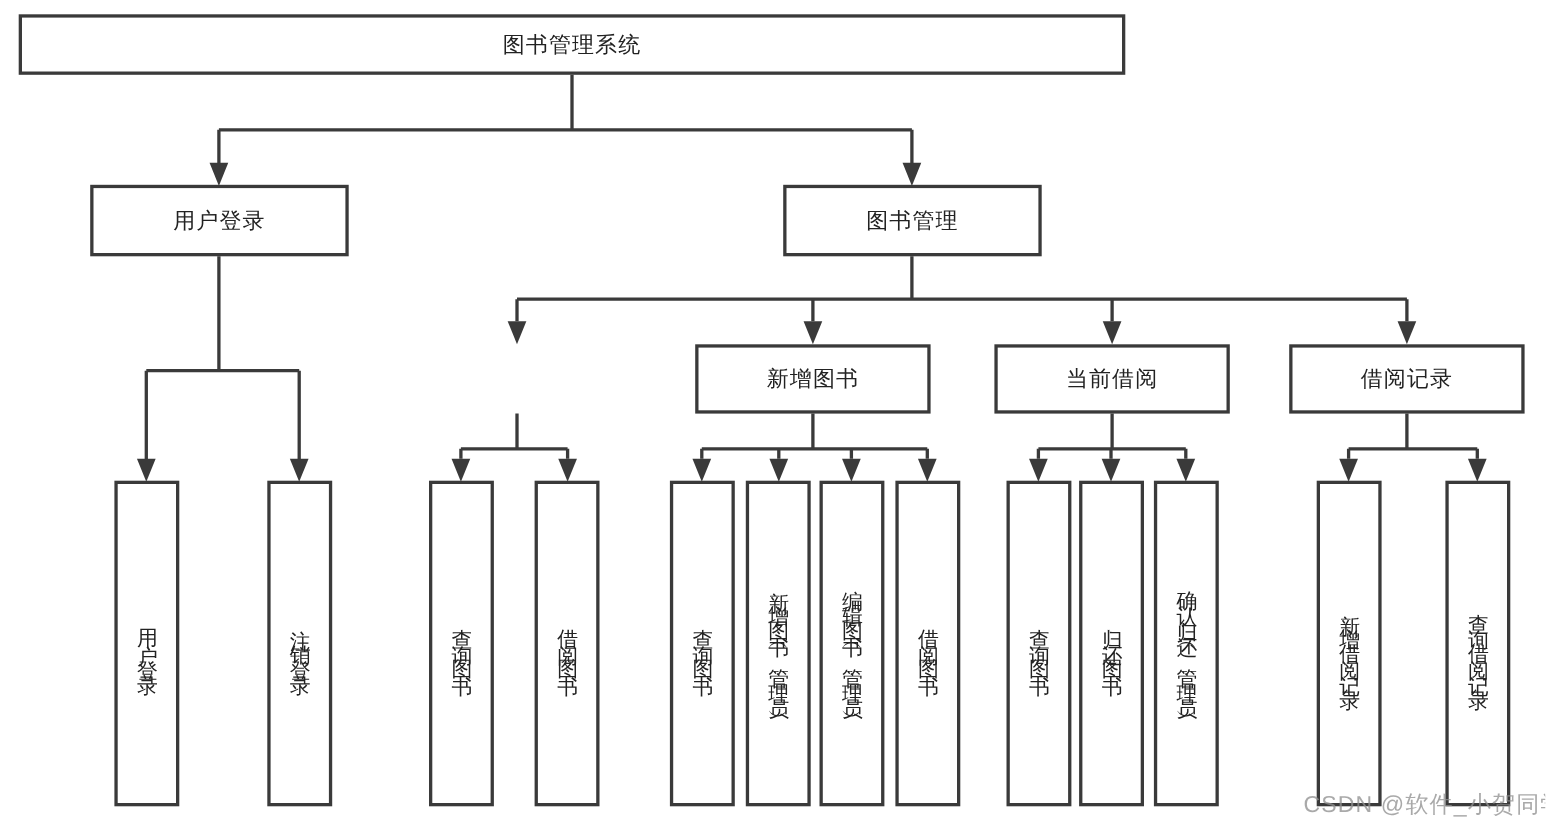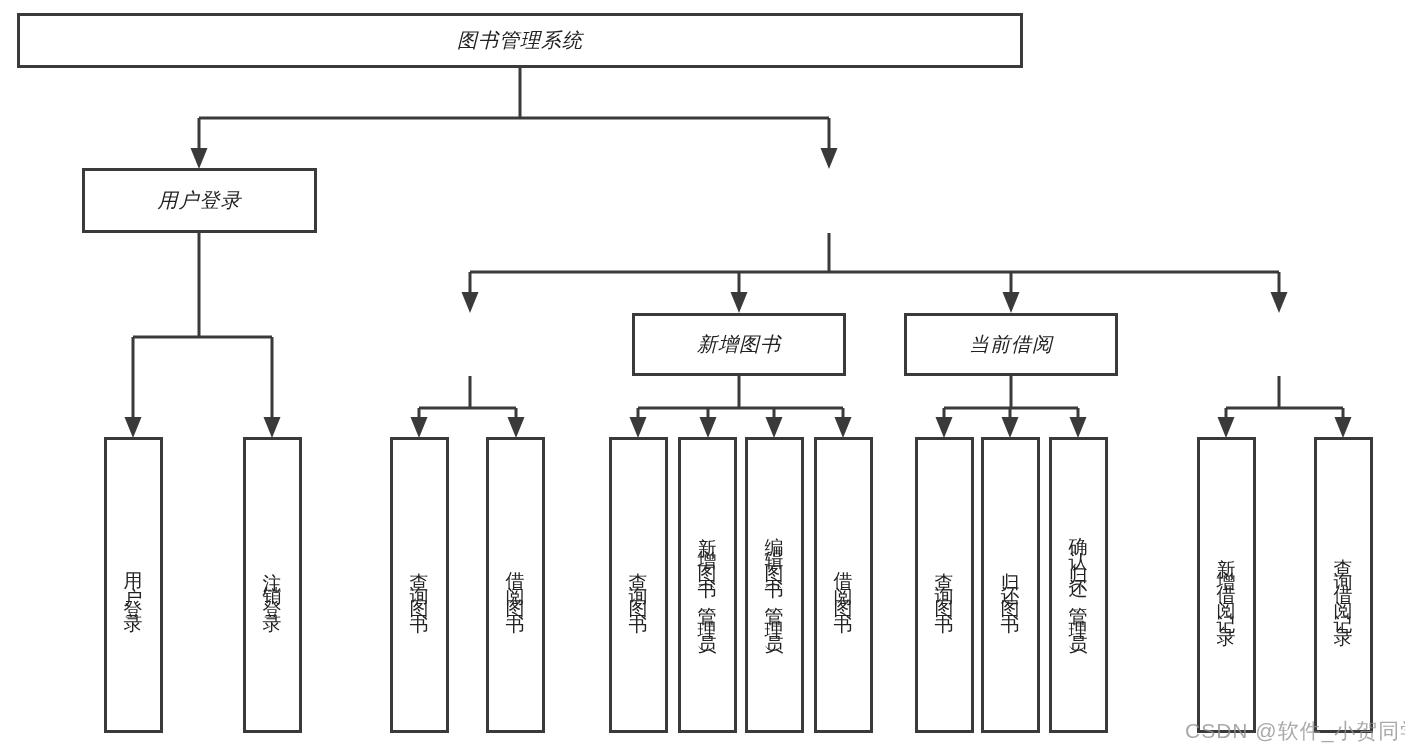--- a/index.html
+++ b/index.html
@@ -20,21 +20,20 @@
     display: flex;
     align-items: center;
     justify-content: center;
     z-index: 1;
   }
   .hlabel {
     font-size: 20px;
     letter-spacing: 1px;
     color: #222222;
     white-space: nowrap;
-    font-style: italic;
   }
   .vlabel {
     writing-mode: vertical-rl;
     text-orientation: mixed;
     font-size: 19px;
     line-height: 1;
     letter-spacing: 14px;
     color: #222222;
   }
   .connectors {
@@ -62,26 +61,32 @@
 
 <div class="stage">
 
   <div class="box" style="left:17px; top:13px; width:1006px; height:55px;">
     <span class="hlabel">图书管理系统</span>
   </div>
 
   <div class="box" style="left:82px; top:168px; width:235px; height:65px;">
     <span class="hlabel">用户登录</span>
   </div>
+  <div class="box" style="left:712px; top:168px; width:235px; height:65px;">
+    <span class="hlabel">图书管理</span>
+  </div>
 
   <div class="box" style="left:632px; top:313px; width:214px; height:63px;">
     <span class="hlabel">新增图书</span>
   </div>
   <div class="box" style="left:904px; top:313px; width:214px; height:63px;">
     <span class="hlabel">当前借阅</span>
+  </div>
+  <div class="box" style="left:1172px; top:313px; width:214px; height:63px;">
+    <span class="hlabel">借阅记录</span>
   </div>
 
   <div class="box" style="left:104px; top:437px; width:59px; height:296px;">
     <span class="vlabel">用户登录</span>
   </div>
   <div class="box" style="left:243px; top:437px; width:59px; height:296px;">
     <span class="vlabel">注销登录</span>
   </div>
 
   <div class="box" style="left:390px; top:437px; width:59px; height:296px;">

